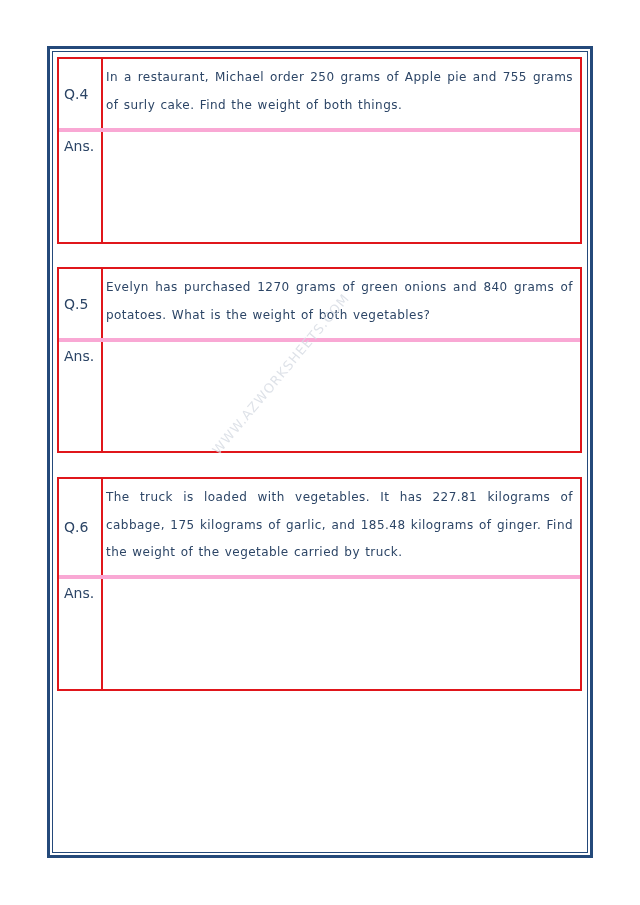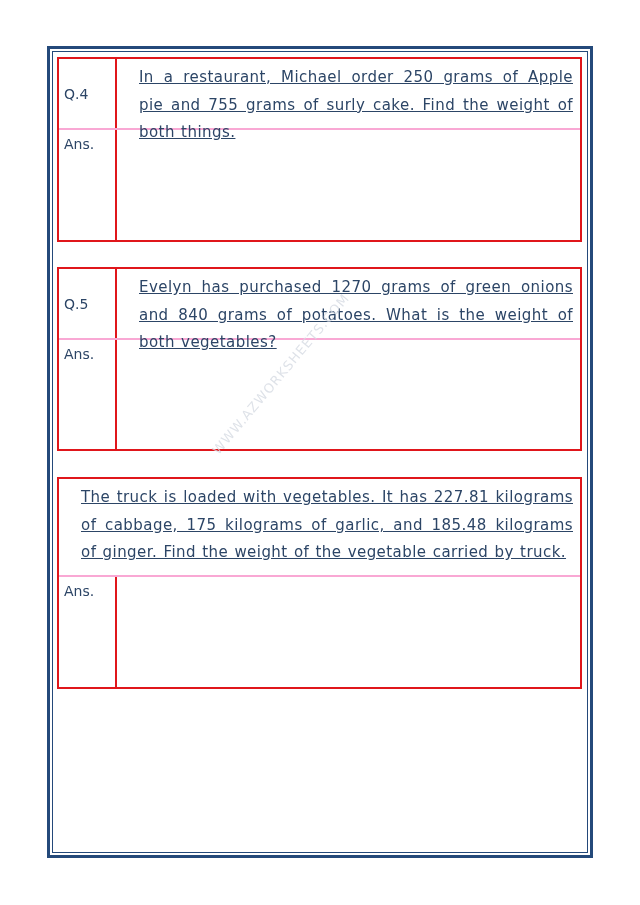--- a/index.html
+++ b/index.html
@@ -5,27 +5,27 @@
   html, body { margin: 0; padding: 0; background: #ffffff; }
   body { width: 640px; height: 905px; position: relative; overflow: hidden;
          font-family: "DejaVu Sans", sans-serif; color: #2c4566; }
   .frame-outer { position: absolute; left: 47px; top: 46px; width: 540px; height: 806px;
                  border: 3px solid #24497a; }
   .frame-inner { position: absolute; left: 2px; top: 2px; right: 2px; bottom: 2px;
                  border: 1px solid #24497a; }
   .qbox { position: absolute; left: 57px; width: 521px; border: 2px solid #e0161b;
           box-sizing: content-box; }
   .row { display: flex; }
-  .row + .row { border-top: 2px solid #f9a8d4; gap: 25px; }
-  .label { width: 58px; border-right: 2px solid #e0161b; font-size: 14px;
+  .row + .row { border-top: 4px solid #f9a8d4; gap: 25px; }
+  .label { width: 44px; border-right: 2px solid #e0161b; font-size: 14px;
            padding-left: 5px; box-sizing: border-box; display: flex; }
   .label.q { align-items: center; }
   .label.a { align-items: flex-start; padding-top: 6px; }
-  .text { flex: 1; font-size: 15px; line-height: 27.5px; padding: 5px 7px 4px 22px;
-          text-align: justify; letter-spacing: 0.45px; word-spacing: 1px; text-decoration: underline; }
+  .text { flex: 1; font-size: 12px; line-height: 27.5px; padding: 5px 7px 4px 3px;
+          text-align: justify; letter-spacing: 0.45px; word-spacing: 1px; }
   .ans-area { flex: 1; }
   .watermark { position: absolute; left: 215px; top: 445px; font-size: 13px;
                color: #d6dbe3; transform: rotate(-50deg); transform-origin: left center;
                letter-spacing: 1px; white-space: nowrap; pointer-events: none; opacity: 0.8; }
 </style>
 </head>
 <body>
 
 <div class="frame-outer">
   <div class="frame-inner"></div>
@@ -48,20 +48,21 @@
     <div class="text">Evelyn has purchased 1270 grams of green onions and 840 grams of potatoes. What is the weight of both vegetables?</div>
   </div>
   <div class="row" style="height:109px;">
     <div class="label a">Ans.</div>
     <div class="ans-area"></div>
   </div>
 </div>
 
 <div class="qbox" style="top:477px;">
   <div class="row" style="height:96px;">
+    <div class="label q">Q.6</div>
     <div class="text">The truck is loaded with vegetables. It has 227.81 kilograms of cabbage, 175 kilograms of garlic, and 185.48 kilograms of ginger. Find the weight of the vegetable carried by truck.</div>
   </div>
   <div class="row" style="height:110px;">
     <div class="label a">Ans.</div>
     <div class="ans-area"></div>
   </div>
 </div>
 
 <div class="watermark">WWW.AZWORKSHEETS.COM</div>
 

